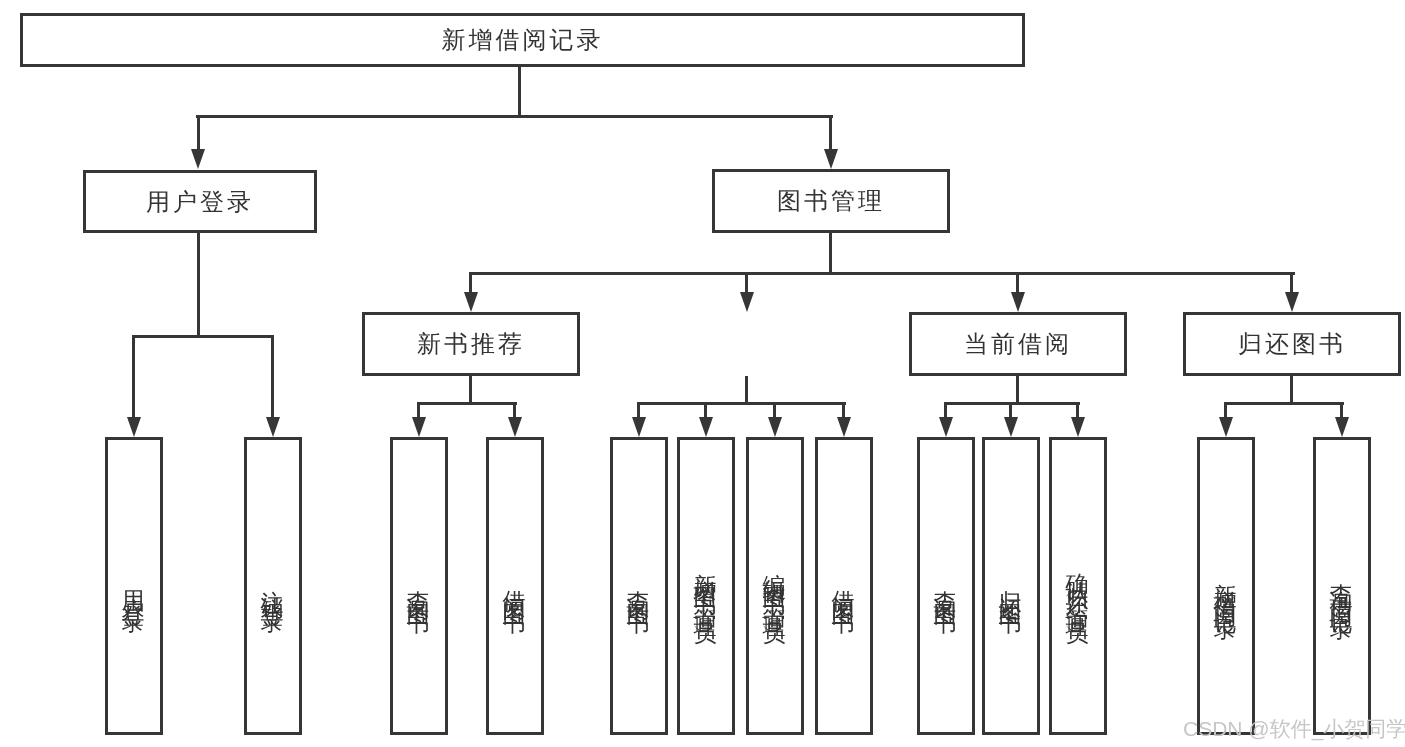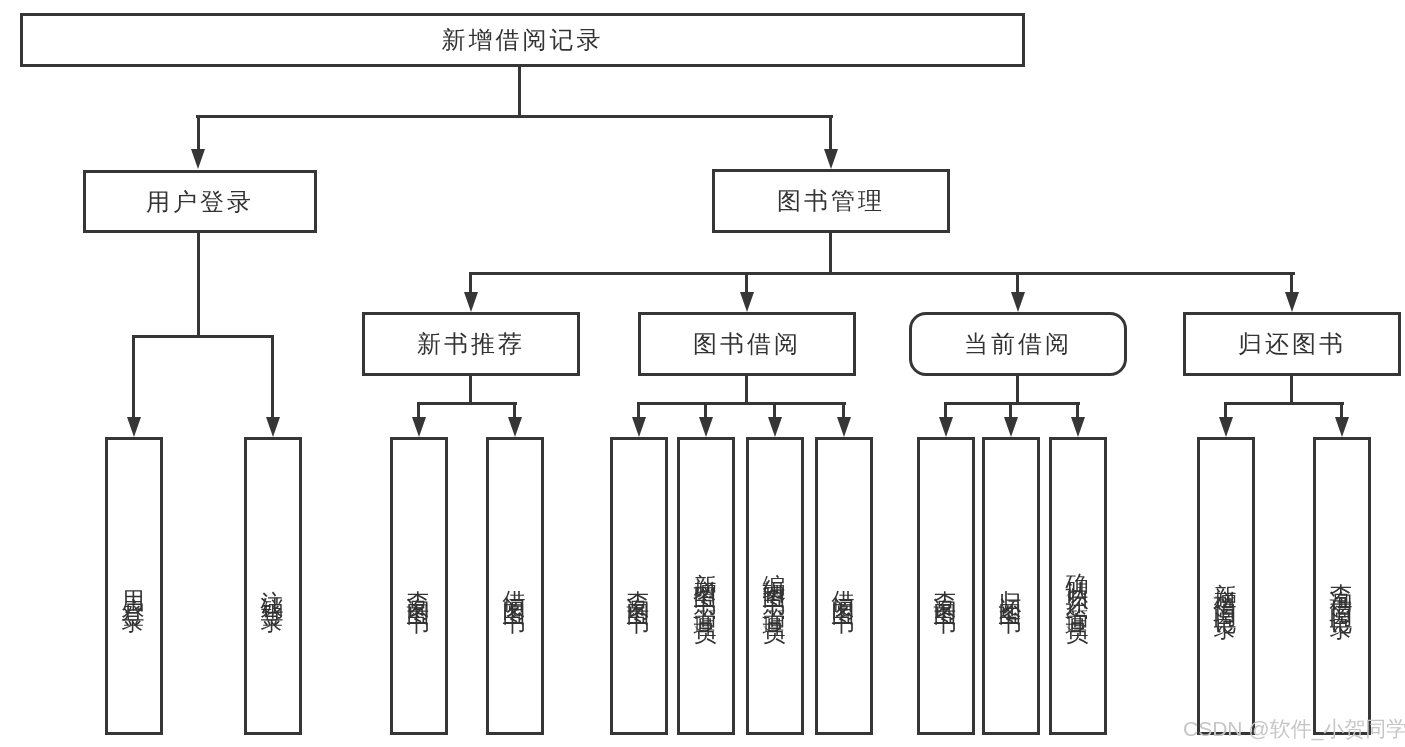--- a/index.html
+++ b/index.html
@@ -74,24 +74,21 @@
   <div class="box" style="left:83px; top:170px; width:234px; height:63px;">
     <span class="hlabel">用户登录</span>
   </div>
   <div class="box" style="left:712px; top:169px; width:238px; height:64px;">
     <span class="hlabel">图书管理</span>
   </div>
 
   <div class="box" style="left:362px; top:312px; width:218px; height:64px;">
     <span class="hlabel">新书推荐</span>
   </div>
-  <div class="box" style="left:638px; top:312px; width:218px; height:64px;">
-    <span class="hlabel">图书借阅</span>
-  </div>
-  <div class="box" style="left:909px; top:312px; width:218px; height:64px;border-radius:17px;">
+  <div class="box" style="left:909px; top:312px; width:218px; height:64px;">
     <span class="hlabel">当前借阅</span>
   </div>
   <div class="box" style="left:1183px; top:312px; width:218px; height:64px;">
     <span class="hlabel">归还图书</span>
   </div>
 
   <div class="box" style="left:105px; top:437px; width:58px; height:298px;">
     <span class="vlabel">用户登录</span>
   </div>
   <div class="box" style="left:244px; top:437px; width:58px; height:298px;">

